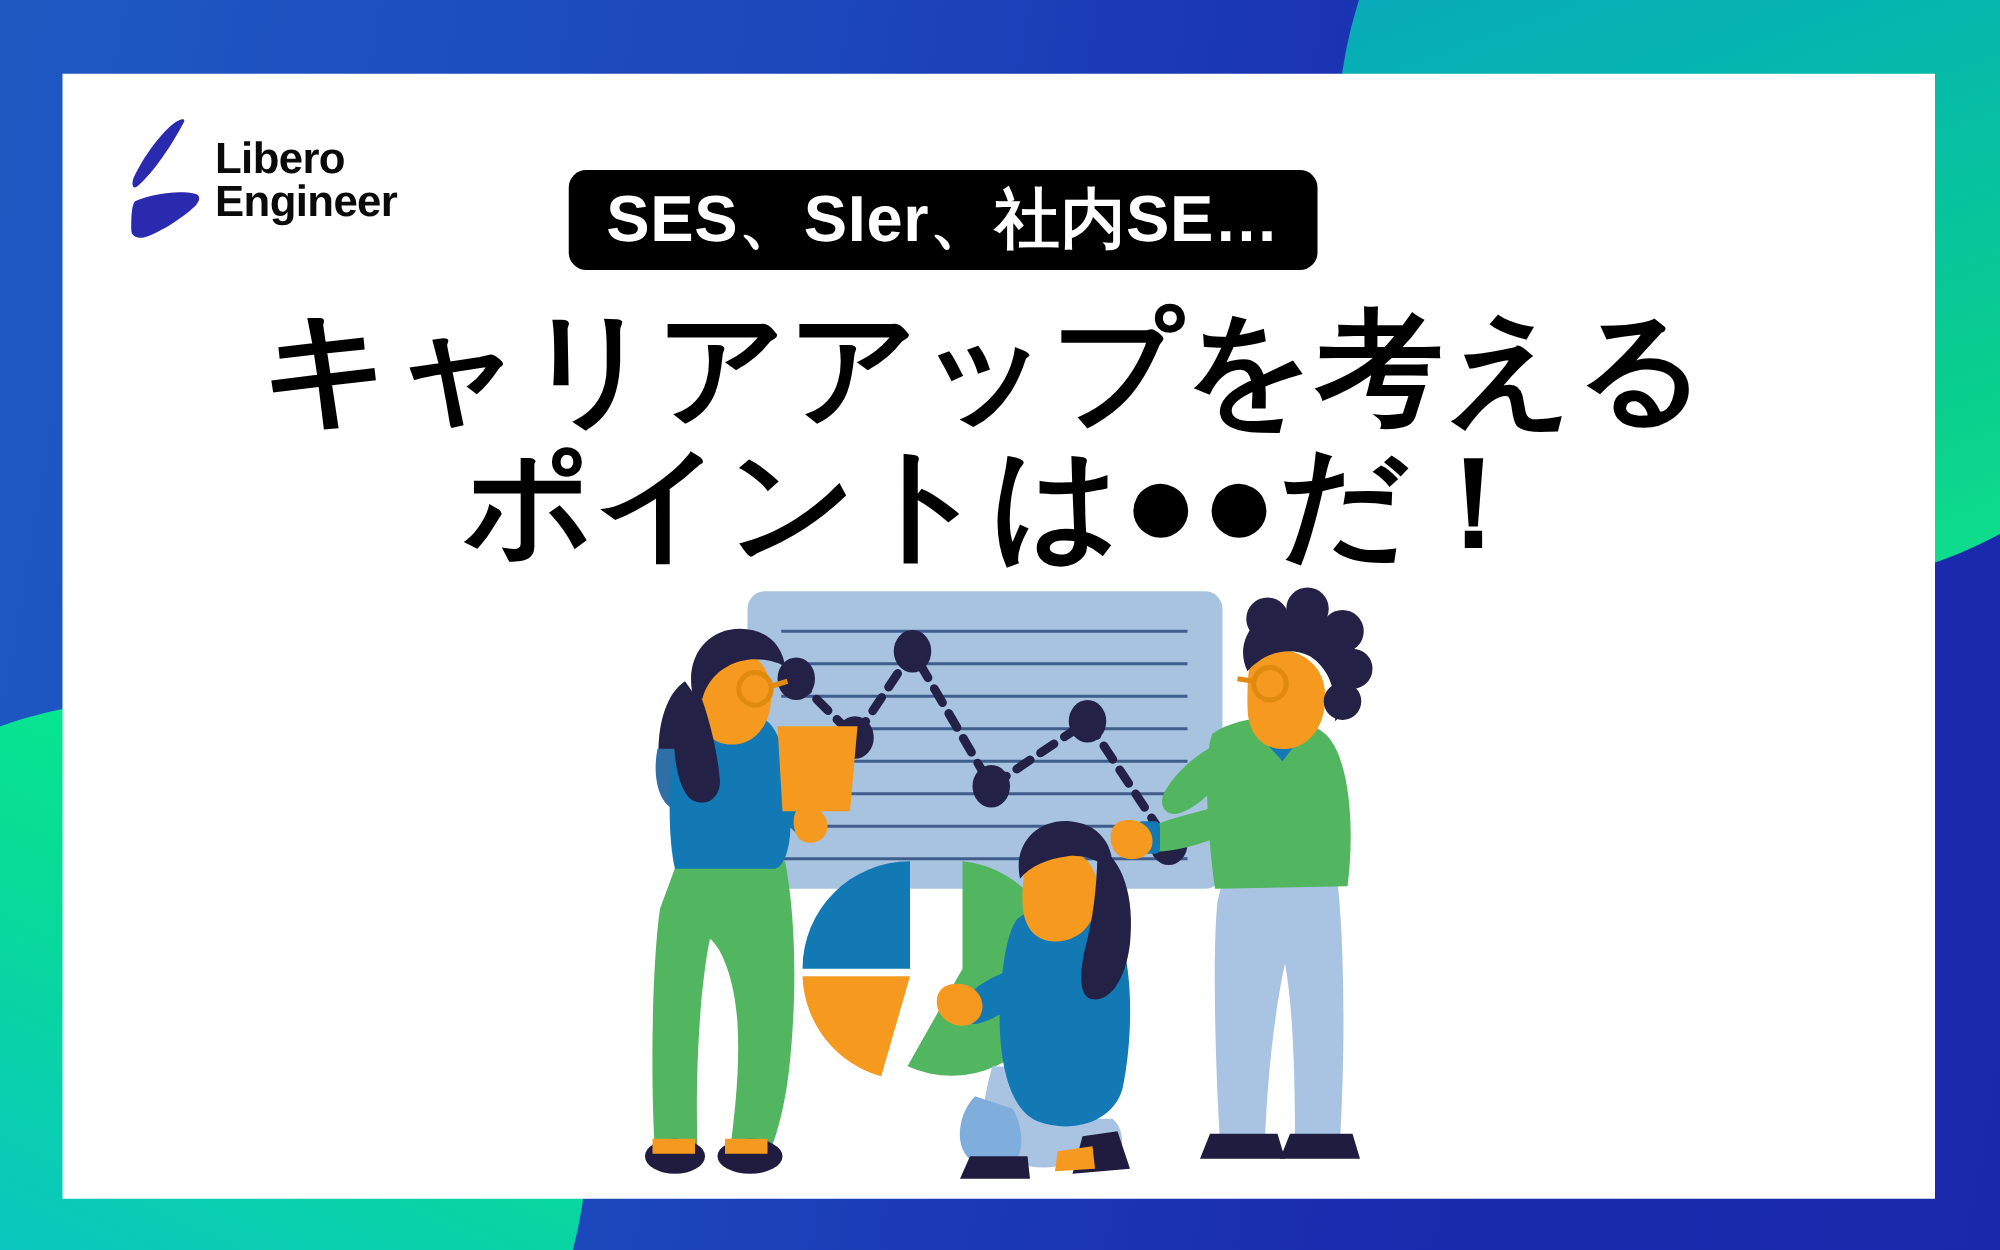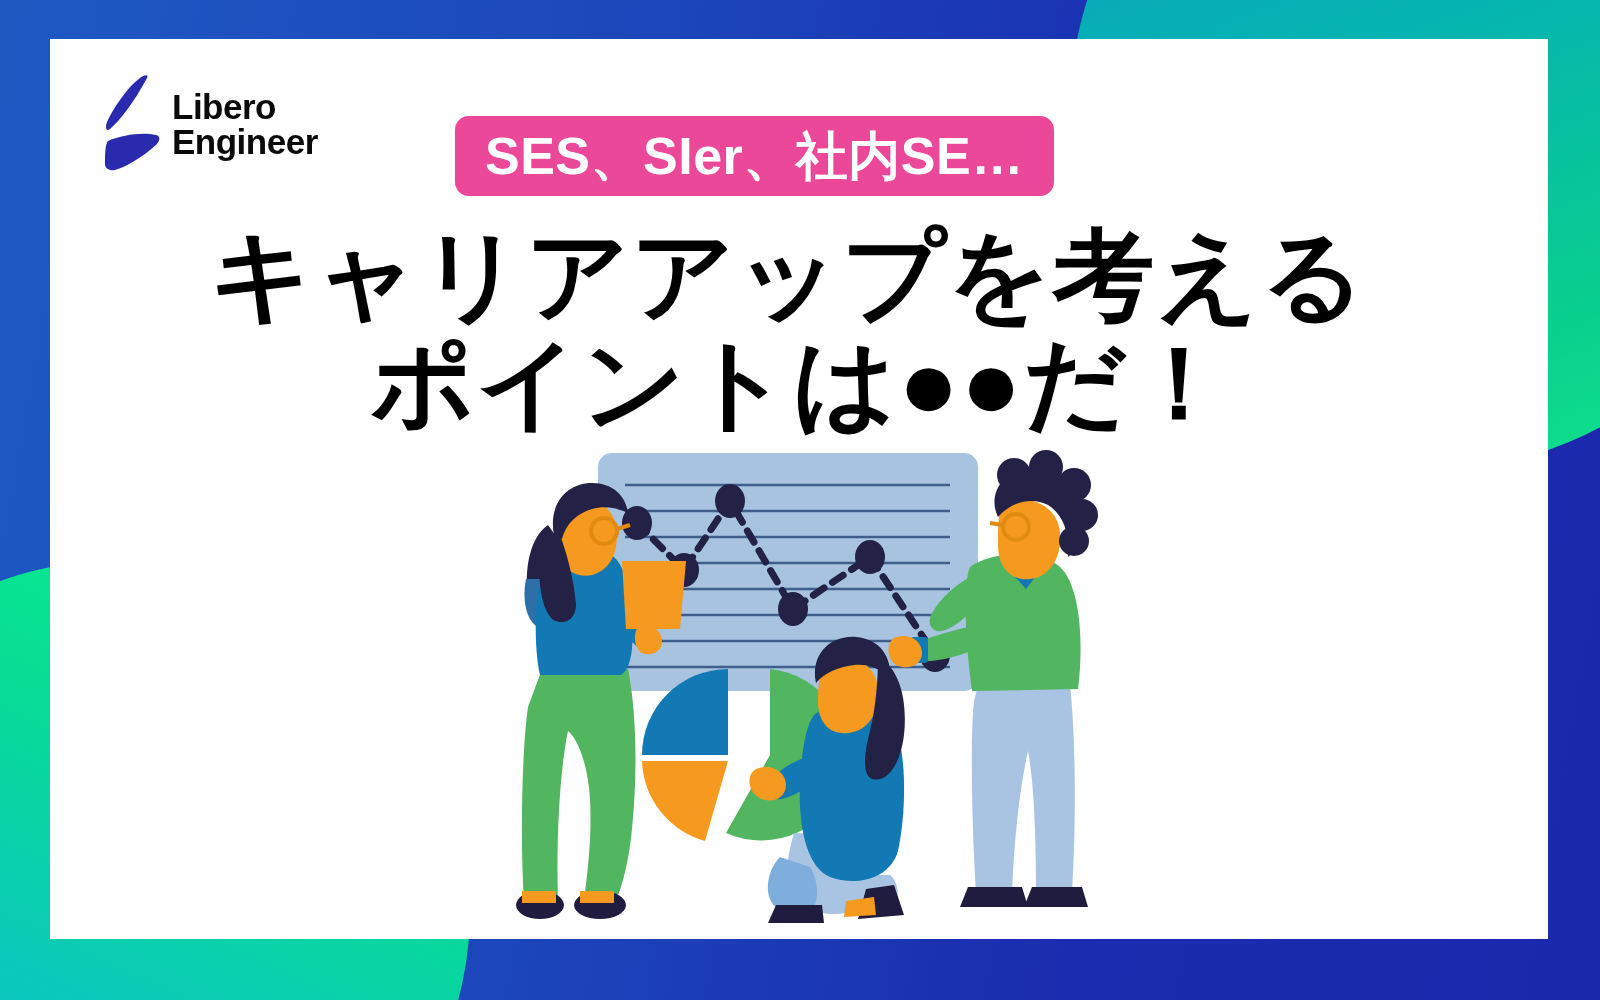--- a/index.html
+++ b/index.html
@@ -39,21 +39,21 @@
     width: 700px;
     height: 700px;
     border-radius: 50%;
     background: linear-gradient(25deg, #12BEE0 0%, #0BC6C0 35%, #08DC95 68%, #06F58A 100%);
   }
 
   
   #card {
     position: absolute;
     left: 50px;
-    top: 39px;
+    top: 59px;
     width: 1498px;
     height: 900px;
     background: #ffffff;
     overflow: hidden;
   }
 
   
   #logo {
     position: absolute;
     left: 52px;
@@ -77,21 +77,21 @@
   
   #badge {
     position: absolute;
     left: 405px;
     top: 77px;
     height: 80px;
     padding: 0 30px;
     display: flex;
     align-items: center;
     justify-content: center;
-    background: #ec4899;
+    background: #000000;
     border-radius: 14px;
     box-sizing: border-box;
   }
   #badge-text {
     color: #ffffff;
     font-size: 52px;
     font-weight: 700;
     letter-spacing: 0.5px;
     white-space: nowrap;
     line-height: 1;

